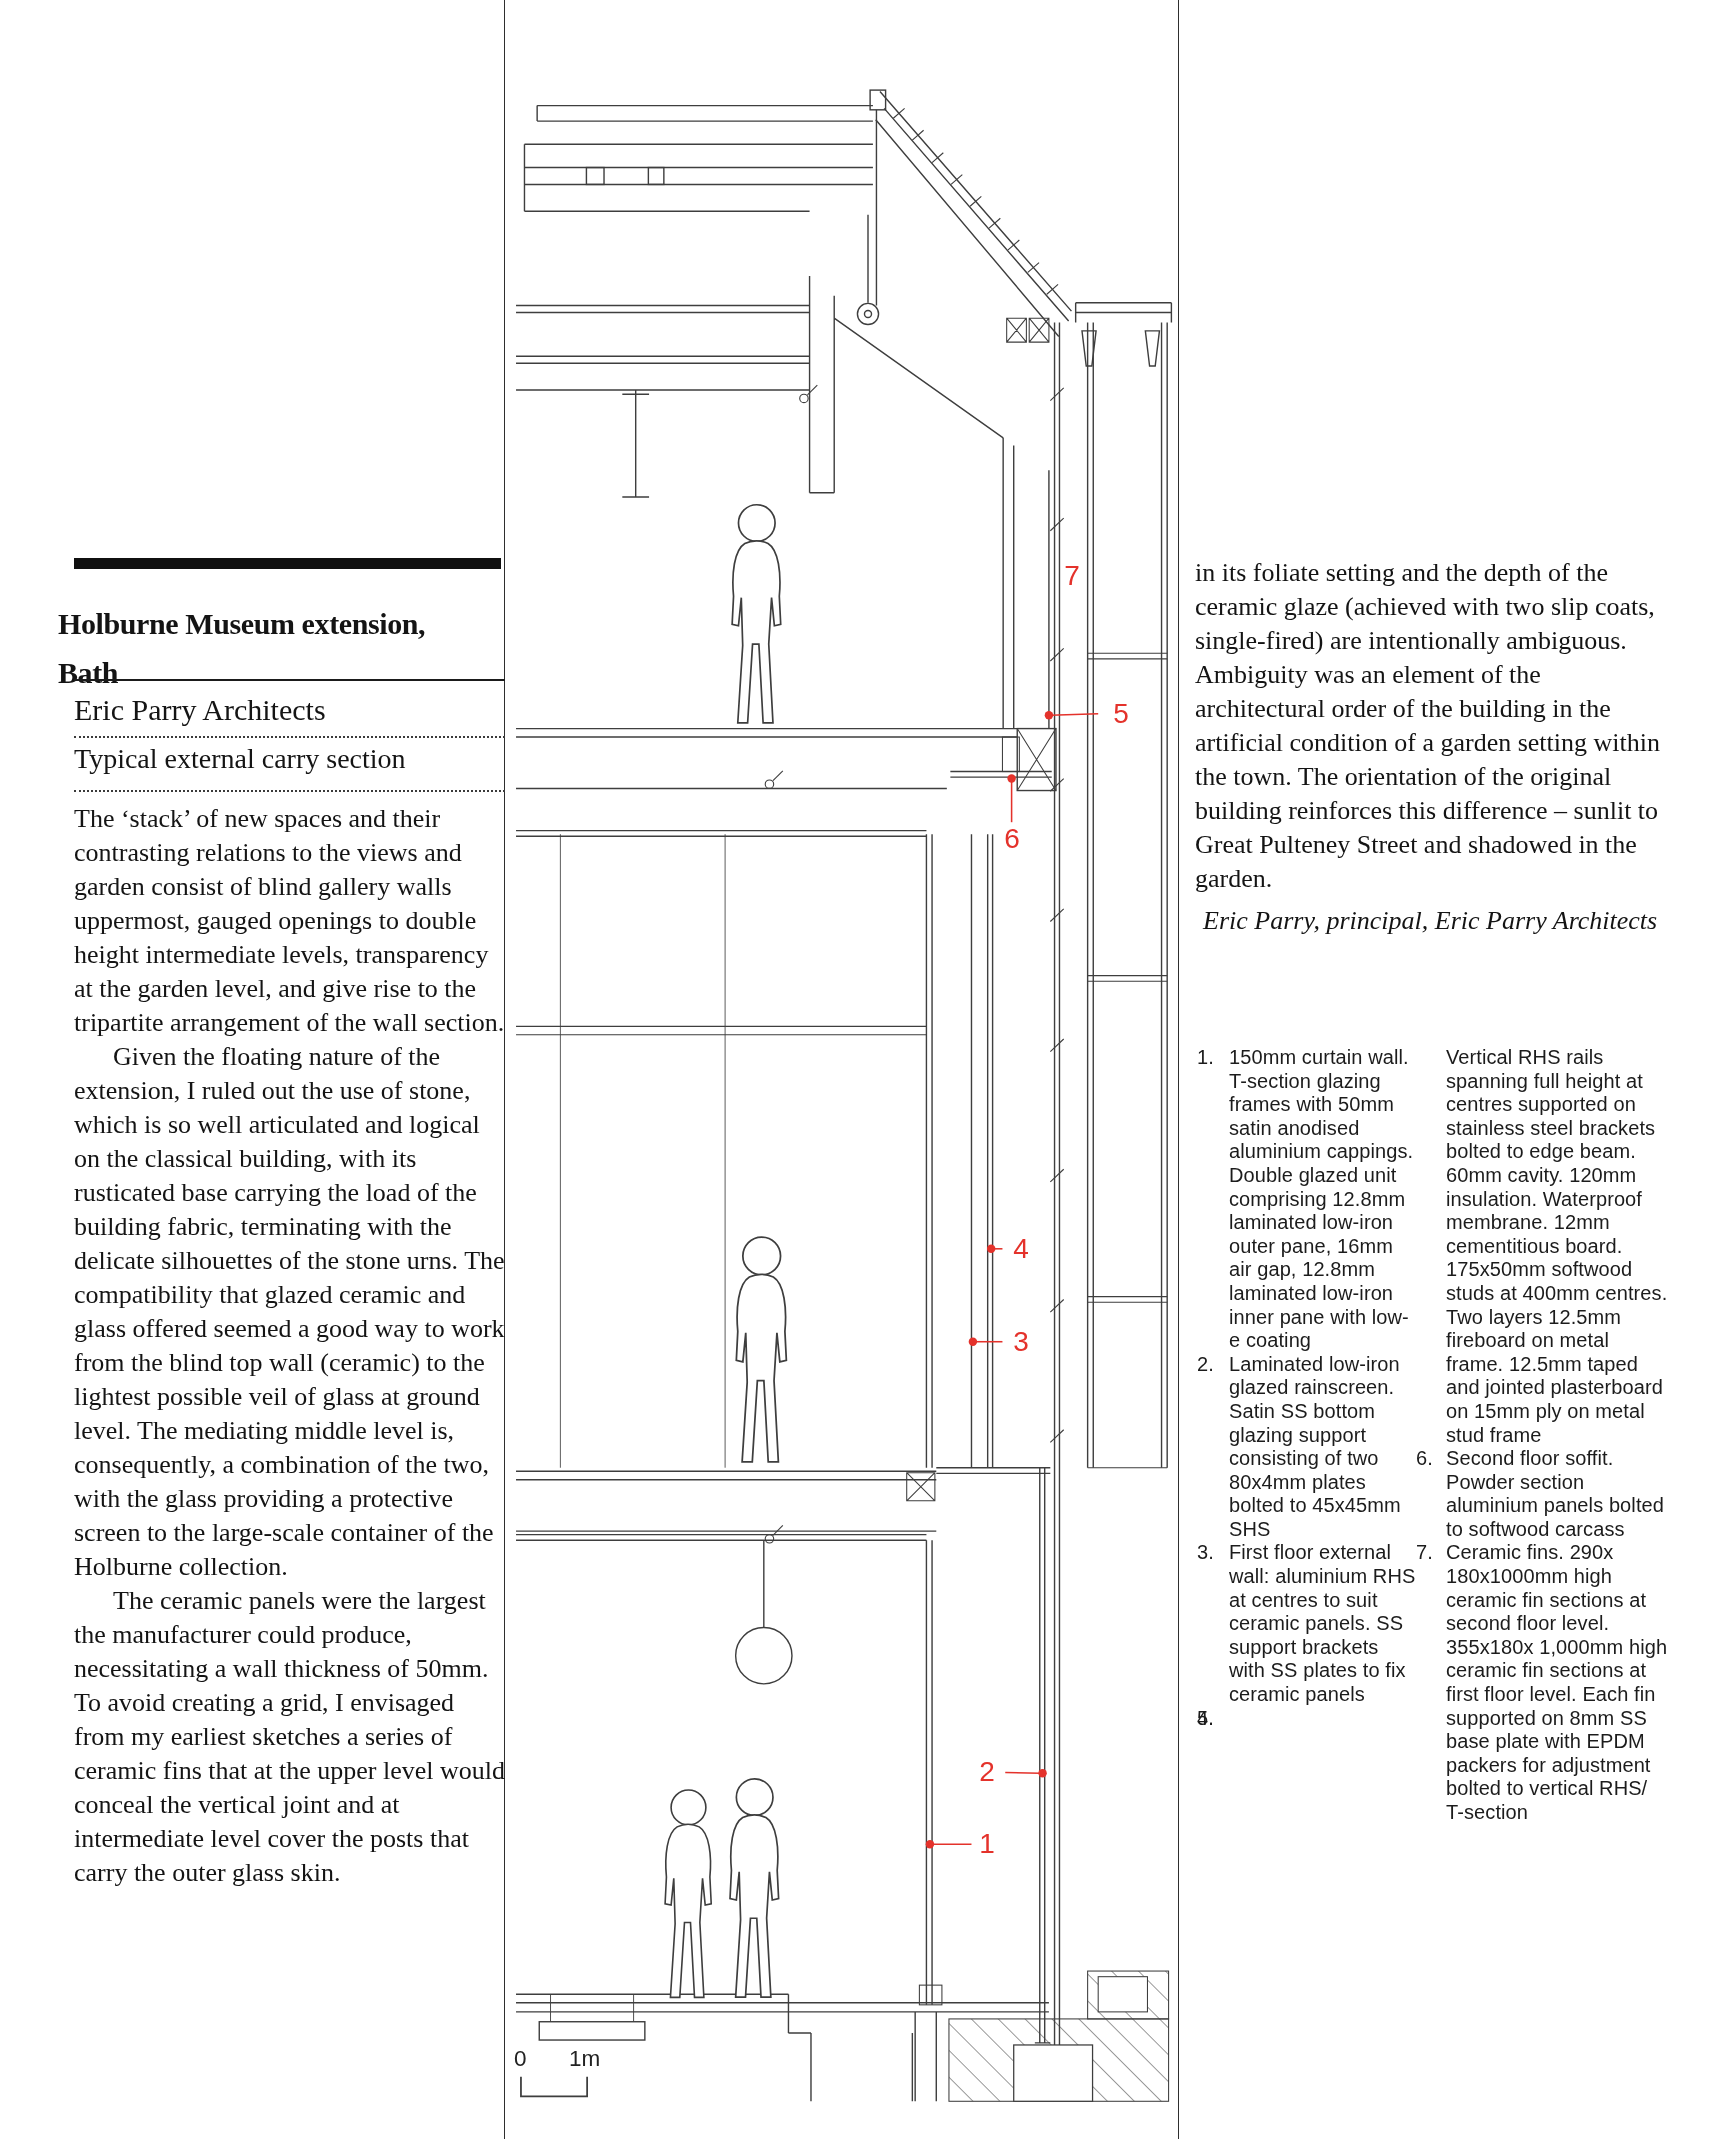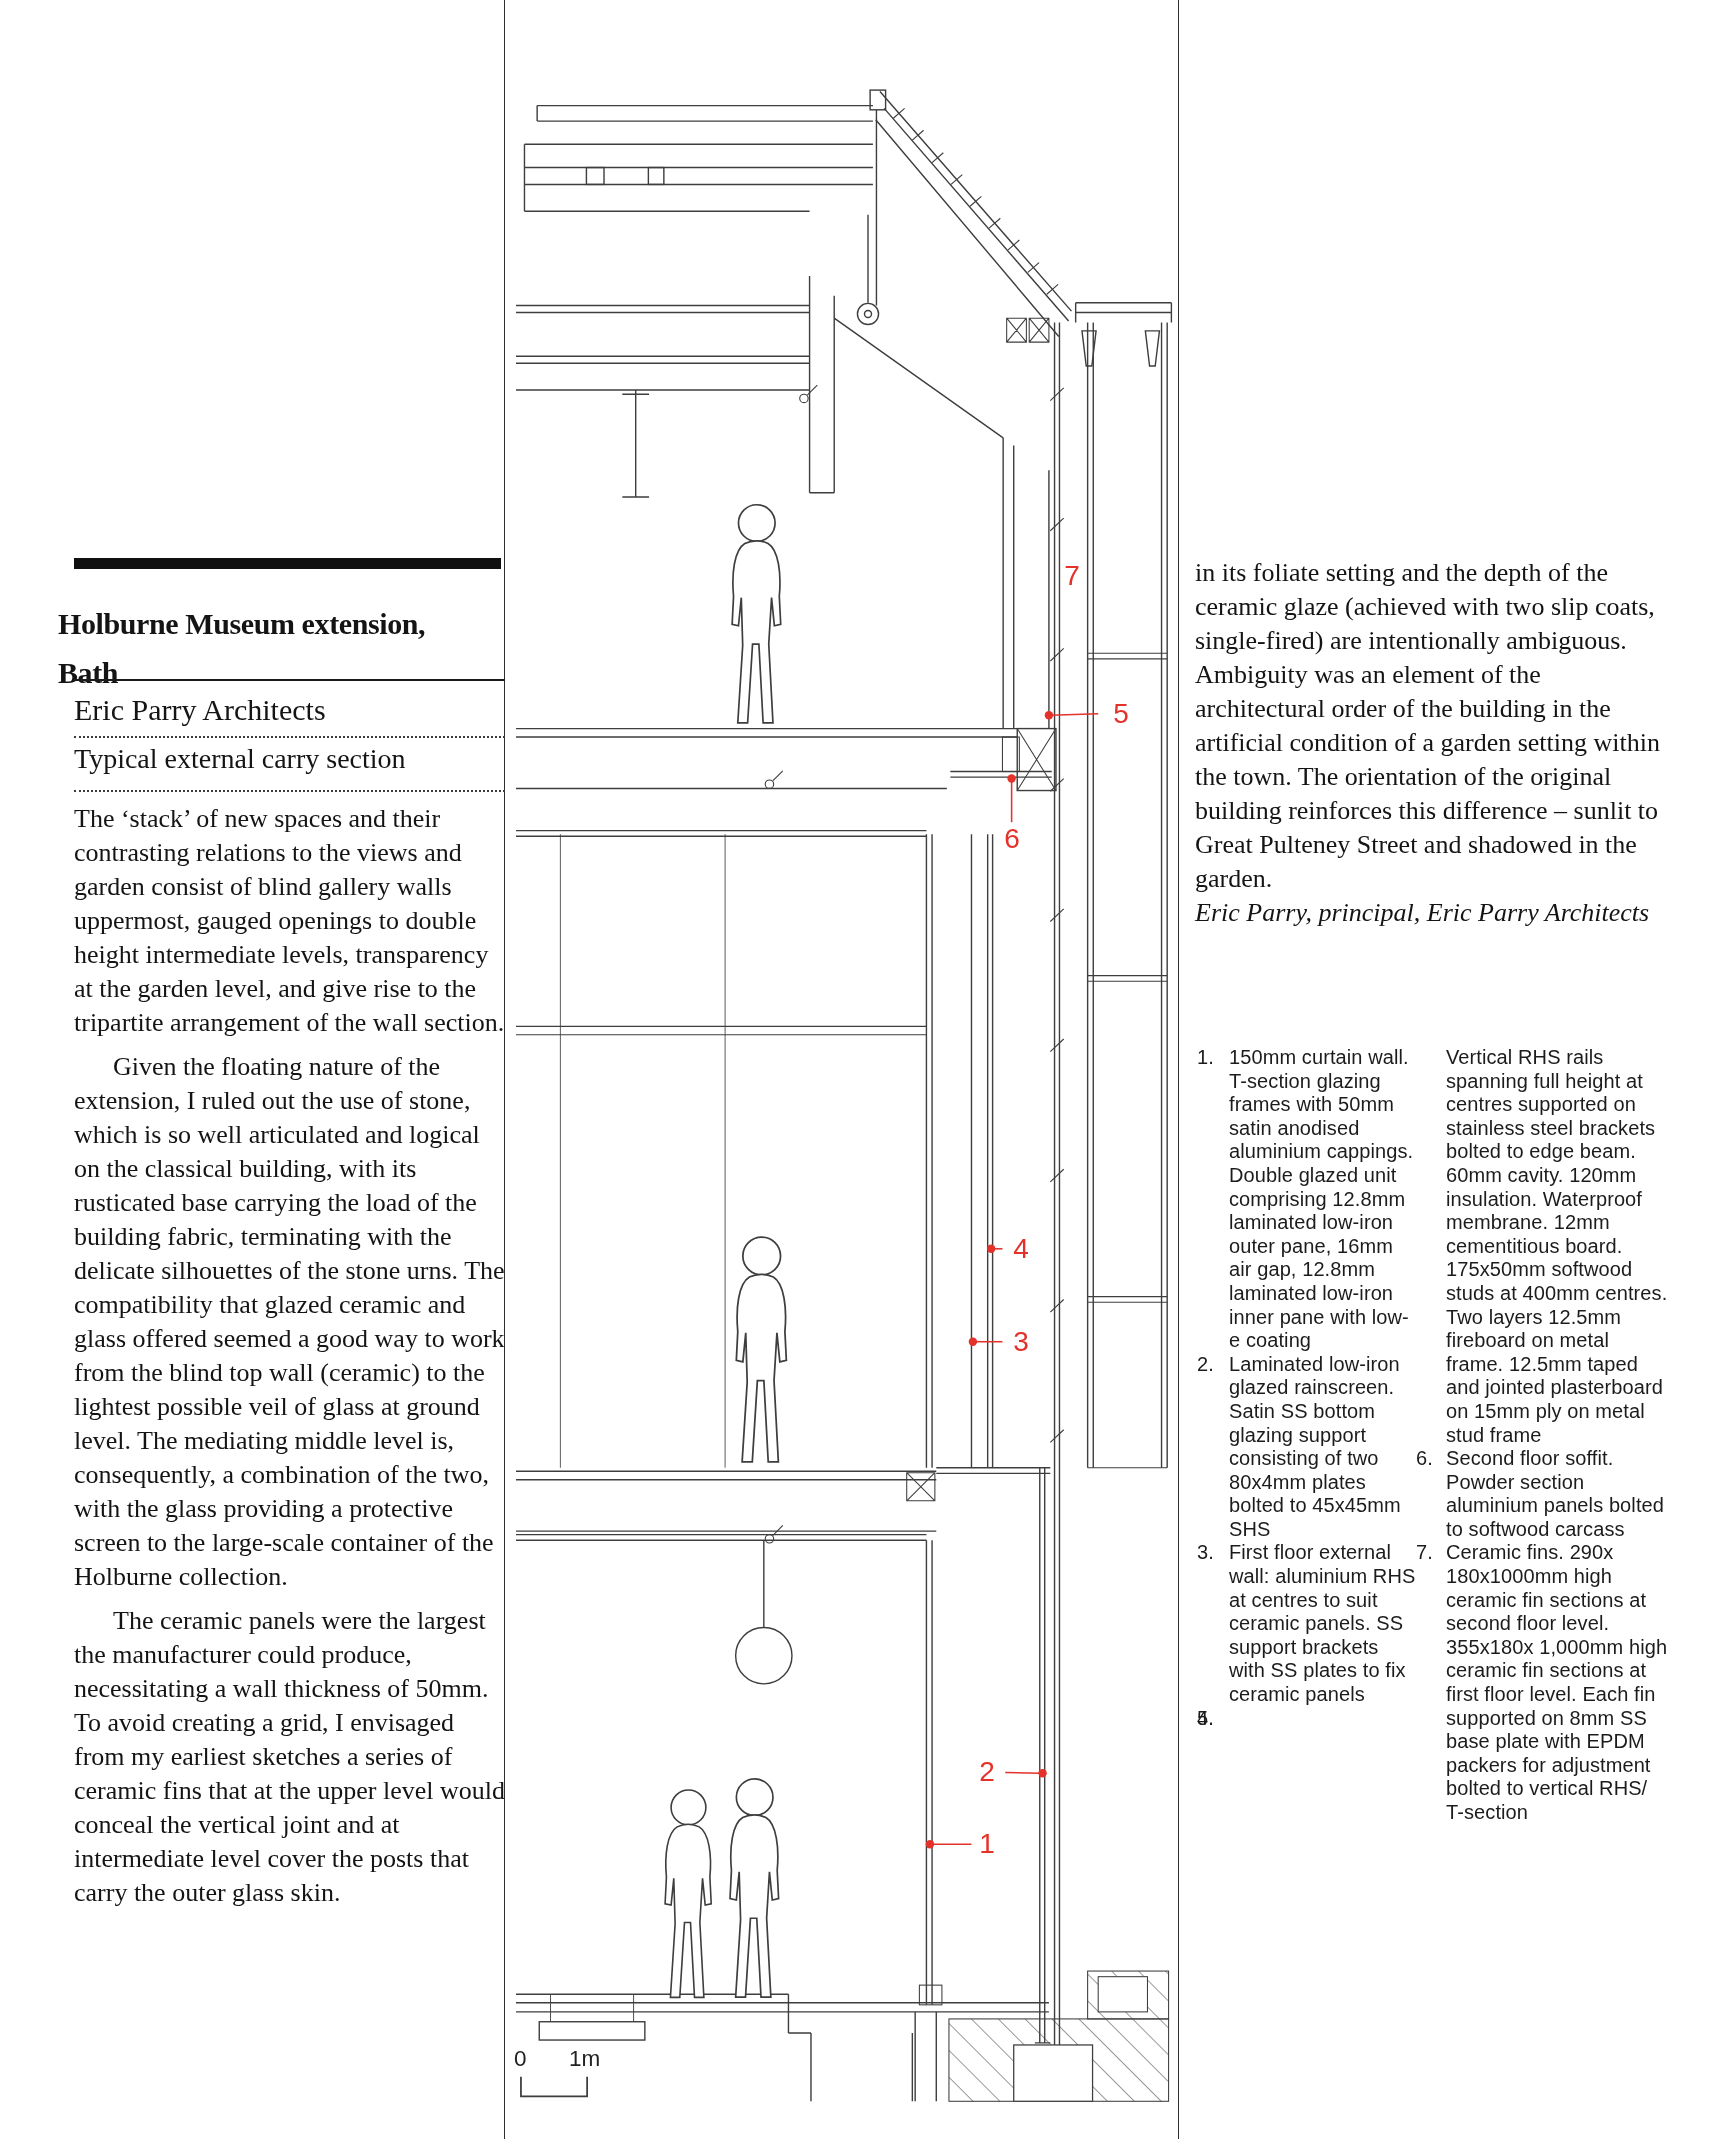--- a/index.html
+++ b/index.html
@@ -11,21 +11,21 @@
   #page-title{left:58px;top:579px;width:433px;font-size:30px;line-height:49px;
               font-weight:bold;letter-spacing:-0.4px;}
   #title-rule{left:74px;top:679px;width:431px;height:0;border-top:2.8px solid #1b1b1b;}
   #architect{left:74px;top:693px;width:431px;font-size:30px;font-weight:normal;}
   .dotted{left:74px;width:431px;height:0;border-top:2.1px dotted #3a3a3a;}
   #dot1{top:736px;}
   #dot2{top:790px;}
   #drawing-label{left:74px;top:743px;width:431px;font-size:28px;}
   #left-body{left:74px;top:802px;width:435px;font-size:26px;line-height:34px;}
   #left-body p{margin:0;}
-  #left-body p.ind{text-indent:39px;margin-top:10px;}
+  #left-body p.ind{text-indent:39px;}
   
   .vrule{top:0;width:1.4px;height:2140px;background:#2e2e2e;}
   #vrule1{left:504px;}
   #vrule2{left:1178px;}
   
   #right-body{left:1195px;top:556px;width:473px;font-size:26px;line-height:34px;}
   #attribution{font-style:italic;}
   
   .leg-col{font-family:"Liberation Sans", sans-serif;font-size:20px;line-height:23.6px;
            color:#1c1c1c;letter-spacing:0.1px;}
@@ -56,21 +56,21 @@
 <div class="abs" id="drawing-label">Typical external carry section</div>
 <div class="abs dotted" id="dot2"></div>
 <div class="abs" id="left-body">
   <p>The ‘stack’ of new spaces and their contrasting relations to the views and garden consist of blind gallery walls uppermost, gauged openings to double height intermediate levels, transparency at the garden level, and give rise to the tripartite arrangement of the wall section.</p>
   <p class="ind">Given the floating nature of the extension, I ruled out the use of stone, which is so well articulated and logical on the classical building, with its rusticated base carrying the load of the building fabric, terminating with the delicate silhouettes of the stone urns. The compatibility that glazed ceramic and glass offered seemed a good way to work from the blind top wall (ceramic) to the lightest possible veil of glass at ground level. The mediating middle level is, consequently, a combination of the two, with the glass providing a protective screen to the large-scale container of the Holburne collection.</p>
   <p class="ind">The ceramic panels were the largest the manufacturer could produce, necessitating a wall thickness of 50mm. To avoid creating a grid, I envisaged from my earliest sketches a series of ceramic fins that at the upper level would conceal the vertical joint and at intermediate level cover the posts that carry the outer glass skin.</p>
 </div>
 
 <div class="abs" id="right-body">
   <p style="margin:0">in its foliate setting and the depth of the ceramic glaze (achieved with two slip coats, single-fired) are intentionally ambiguous. Ambiguity was an element of the architectural order of the building in the artificial condition of a garden setting within the town. The orientation of the original building reinforces this difference – sunlit to Great Pulteney Street and shadowed in the garden.</p>
-  <p style="margin:0" id="attribution">Eric Parry, principal, Eric Parry Architects</p>
+  <p style="margin:8px" id="attribution">Eric Parry, principal, Eric Parry Architects</p>
 </div>
 
 <div class="abs leg-col" id="leg-col1">
   <div class="leg-item">
     <span class="leg-num">1.</span>
     <div class="leg-txt">150mm curtain wall. T-section glazing frames with 50mm satin anodised aluminium cappings. Double glazed unit comprising 12.8mm laminated low-iron outer pane, 16mm air gap, 12.8mm laminated low-iron inner pane with low-e coating</div>
   </div>
   <div class="leg-item">
     <span class="leg-num">2.</span>
     <div class="leg-txt">Laminated low-iron glazed rainscreen. Satin SS bottom glazing support consisting of two 80x4mm plates bolted to 45x45mm SHS</div>

